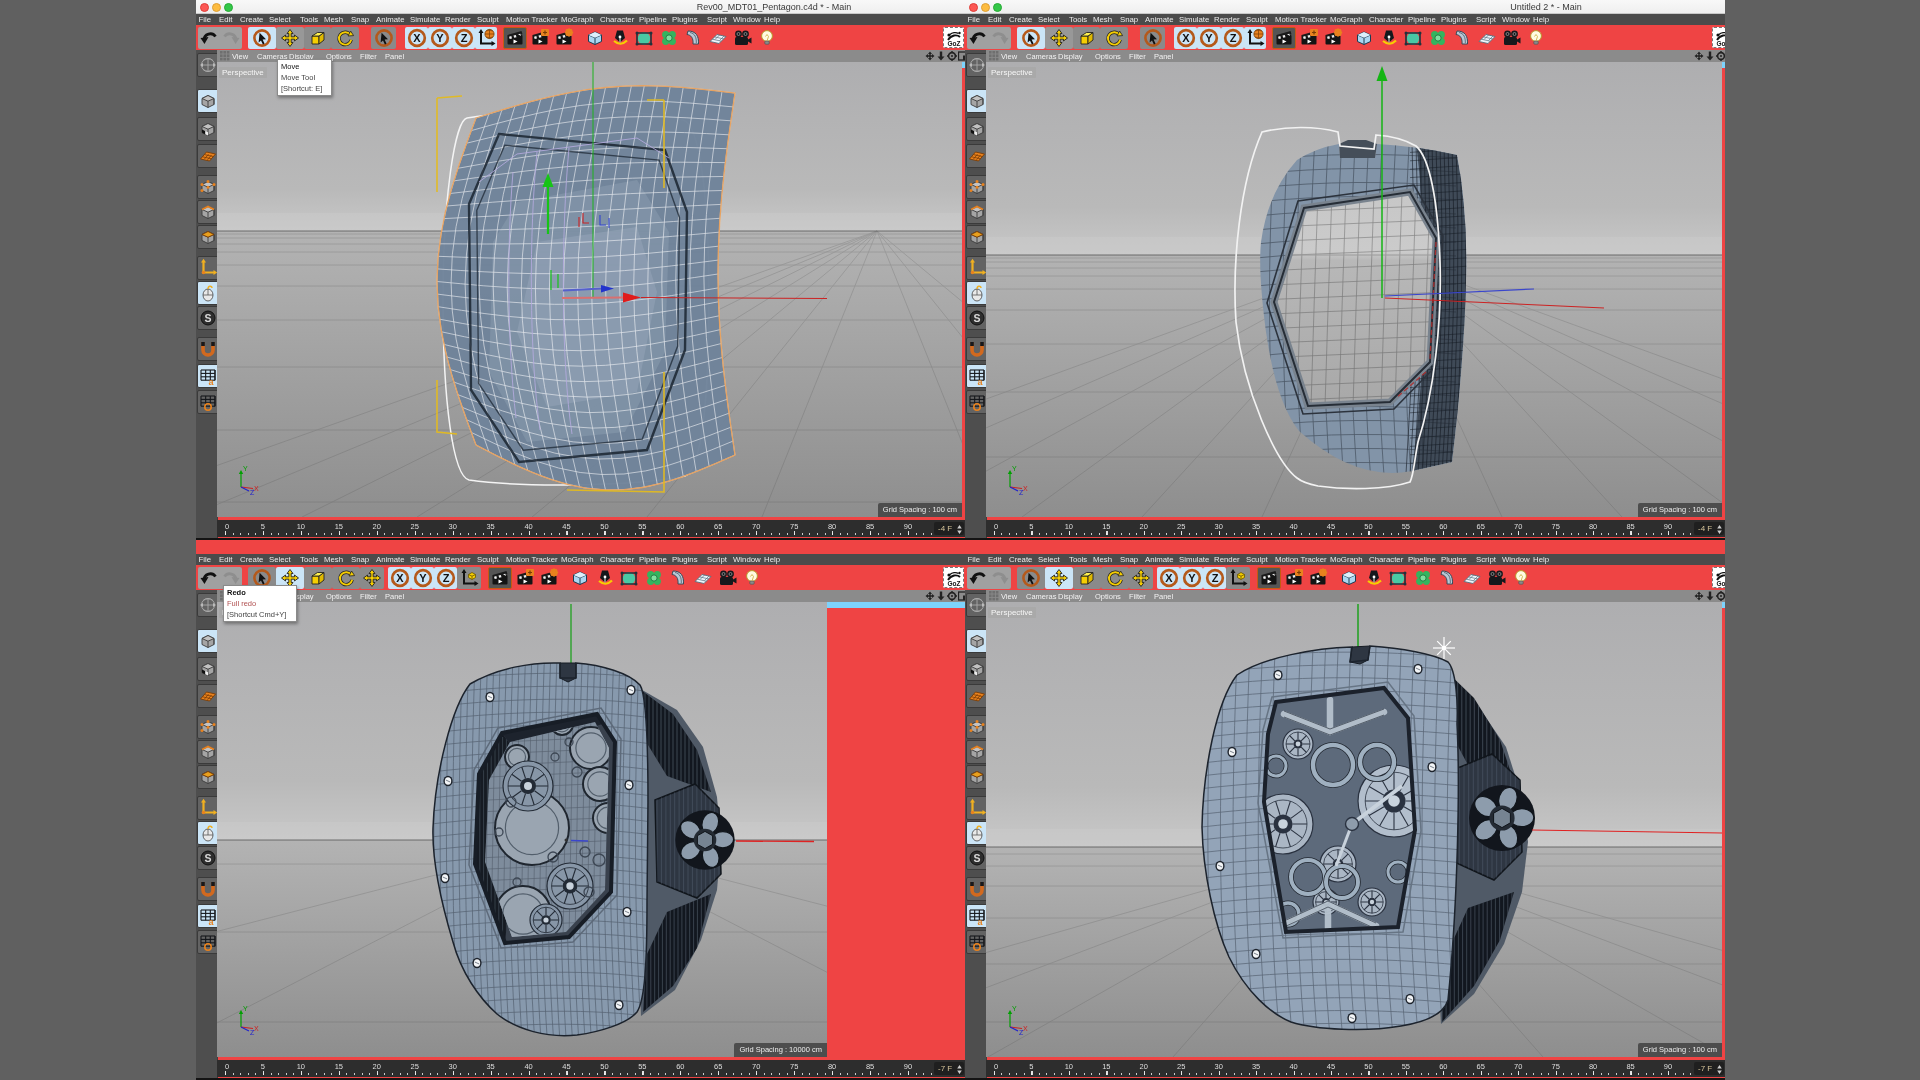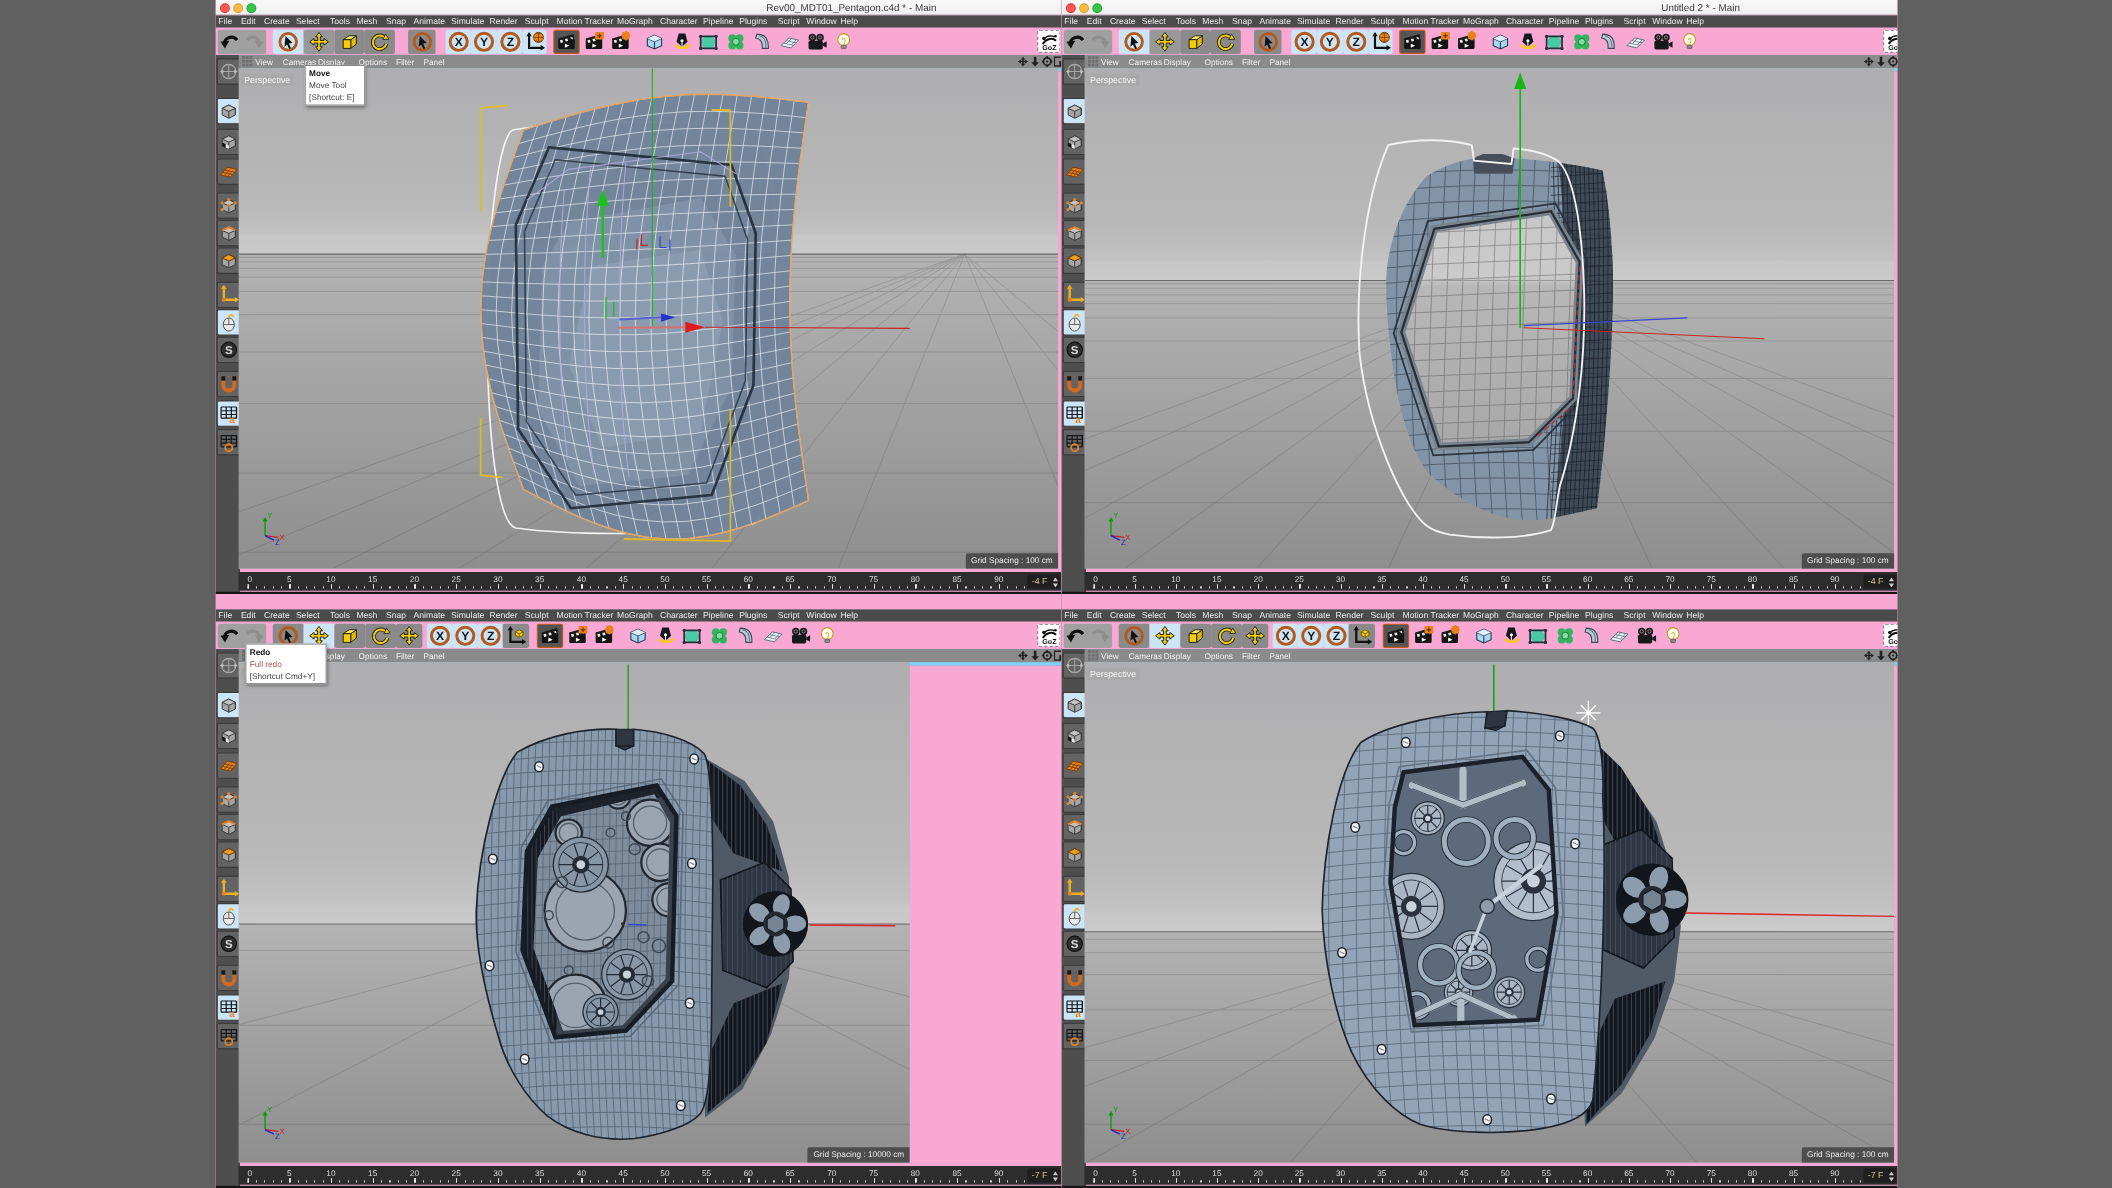--- a/index.html
+++ b/index.html
@@ -1,25 +1,25 @@
 <!DOCTYPE html>
 <html><head><meta charset="utf-8"><style>
 *{margin:0;padding:0;box-sizing:content-box}
 html,body{width:1920px;height:1080px;overflow:hidden;background:#606060;font-family:"Liberation Sans",sans-serif}
-.win{position:absolute;background:#f9a8d4;overflow:hidden}
+.win{position:absolute;background:#ef4444;overflow:hidden}
 .tb{position:absolute;left:0;top:0;height:13px;background:linear-gradient(#f8f8f8,#efefef);border-bottom:1px solid #c8c8c8}
 .tb i{position:absolute;top:2.5px;width:7px;height:7px;border-radius:50%}
 .tb span{position:absolute;top:2px;font-size:9px;color:#3a3a3a;text-align:center;white-space:nowrap}
 .mn{position:absolute;left:0;top:14px;height:11px;background:#4b4b4b}
 .mn b{position:absolute;top:1px;font-size:7.8px;font-weight:normal;color:#ececec;white-space:nowrap}
 .tbar{position:absolute;left:0;top:0;height:50px}
 .tl{position:absolute;border-radius:2px}
 .lc{position:absolute;left:0;top:50px;width:21px;background:#4e4e4e;border-right:1px solid #3e3e3e}
 .lt{position:absolute;left:0.5px;width:20px;height:22px;border-radius:2px;border:0.5px solid #3a3a3a}
-.vr{position:absolute;left:21px;top:50px;height:12px;background:#8b8b8b;border-bottom:3px solid #7dd3fc}
+.vr{position:absolute;left:21px;top:50px;height:12px;background:#8b8b8b;border-bottom:6px solid #7dd3fc}
 .vr b{position:absolute;top:2px;font-size:7.5px;font-weight:normal;color:#f2f2f2;white-space:nowrap}
 .vp{position:absolute;overflow:hidden;background:#b2b2b2}
 .pl{position:absolute;left:2px;top:5px;background:#a9a9a9;color:#f6f6f6;font-size:8px;padding:0.5px 3px 1.5px;border-radius:1px}
 .gl{position:absolute;right:0;bottom:0;background:#4d4d4d;color:#ededed;font-size:7.5px;padding:2px 5px 3px;border-radius:2px 0 0 0}
 .rl{position:absolute;left:21px;top:520px;height:17px;background:#2d2d2d}
 .rl span{position:absolute;top:2px;width:20px;text-align:center;font-size:7.5px;color:#dedede}
 .tk1{position:absolute;left:8px;right:30px;bottom:2.5px;height:2px;background:repeating-linear-gradient(90deg,rgba(235,235,235,.85) 0 1px,transparent 1px 7.828px)}
 .tk2{position:absolute;left:8px;right:30px;bottom:2.5px;height:4px;background:repeating-linear-gradient(90deg,rgba(245,245,245,.9) 0 1.2px,transparent 1.2px 39.14px)}
 .fr{position:absolute;right:1px;top:1.5px;width:26px;height:13px;background:#1f1f1f;border-radius:2px;color:#d6c49a;font-size:8px;padding-left:4px;line-height:13px}
 .tt{position:absolute;background:#ffffff;border:1px solid #8a8a8a;box-shadow:1px 2px 3px rgba(0,0,0,.35);font-size:7.5px;line-height:11px;padding:1px 3px;z-index:50}
@@ -543,21 +543,21 @@
       <span style="left:605.1111111111111px">80</span>
       <span style="left:643.0555555555555px">85</span>
       <span style="left:681.0px">90</span>
       <div class="tk1" style="background:repeating-linear-gradient(90deg,rgba(235,235,235,.85) 0 1px,transparent 1px 7.589px)"></div>
       <div class="tk2" style="background:repeating-linear-gradient(90deg,rgba(245,245,245,.9) 0 1.2px,transparent 1.2px 37.94px)"></div>
       <div class="fr">-4 F<svg width="5" height="9" viewBox="0 0 5 9" style="position:absolute;right:2px;top:3px">
           <path d="M2.5 0 L4.8 3.5 L0.2 3.5 Z M2.5 9 L4.8 5.5 L0.2 5.5 Z" fill="#ccc"></path>
         </svg></div>
     </div>
     <div class="tt" style="left:81px;top:59px;width:47px">
-      <div style="font-weight:bold;color:#111">Move</div>
+      <div style="font-weight:normal;color:#111">Move</div>
       <div style="color:#444">Move Tool</div>
       <div style="color:#444">[Shortcut: E]</div>
     </div>
   </div>
 <div class="win" style="left:965px;top:0px;width:760px;height:540px">
     <div class="tb" style="width:760px">
       <i style="left:4px;background:#fc5753;border:0.5px solid #df3e38"></i>
       <i style="left:16px;background:#fdbc40;border:0.5px solid #de9f34"></i>
       <i style="left:28px;background:#33c748;border:0.5px solid #27aa35"></i>
       <span style="left:461px;width:240px">Untitled 2 * - Main</span>

